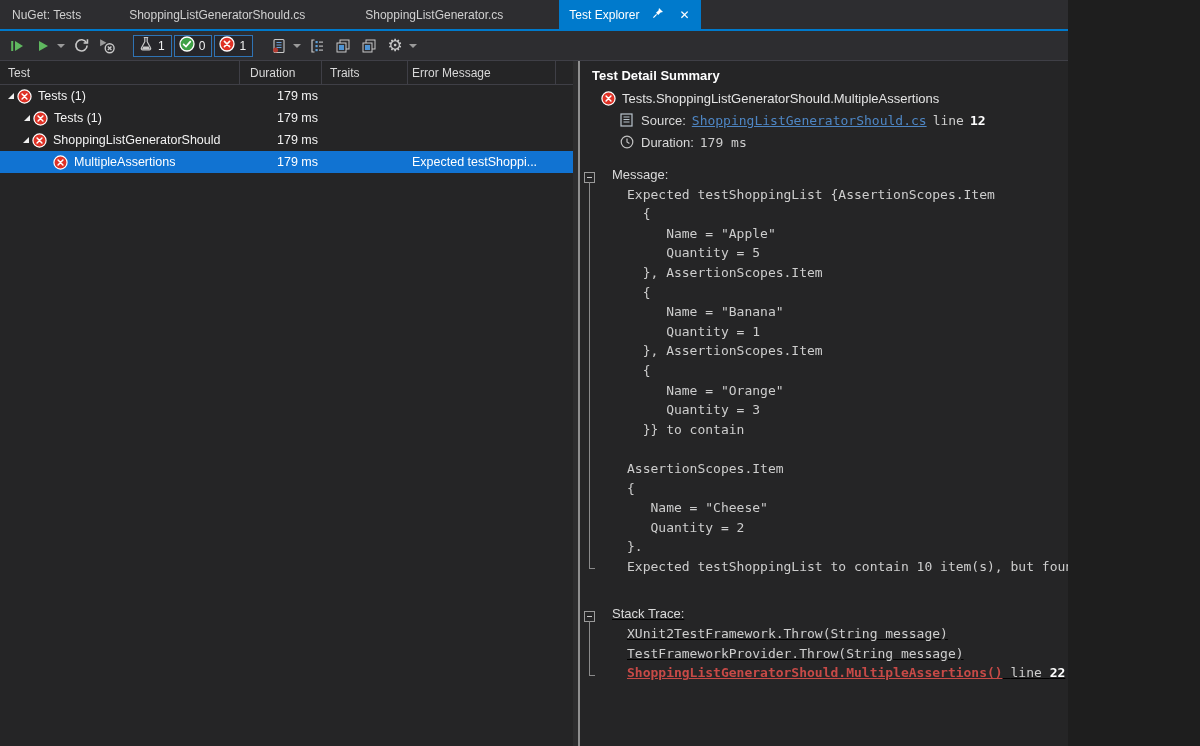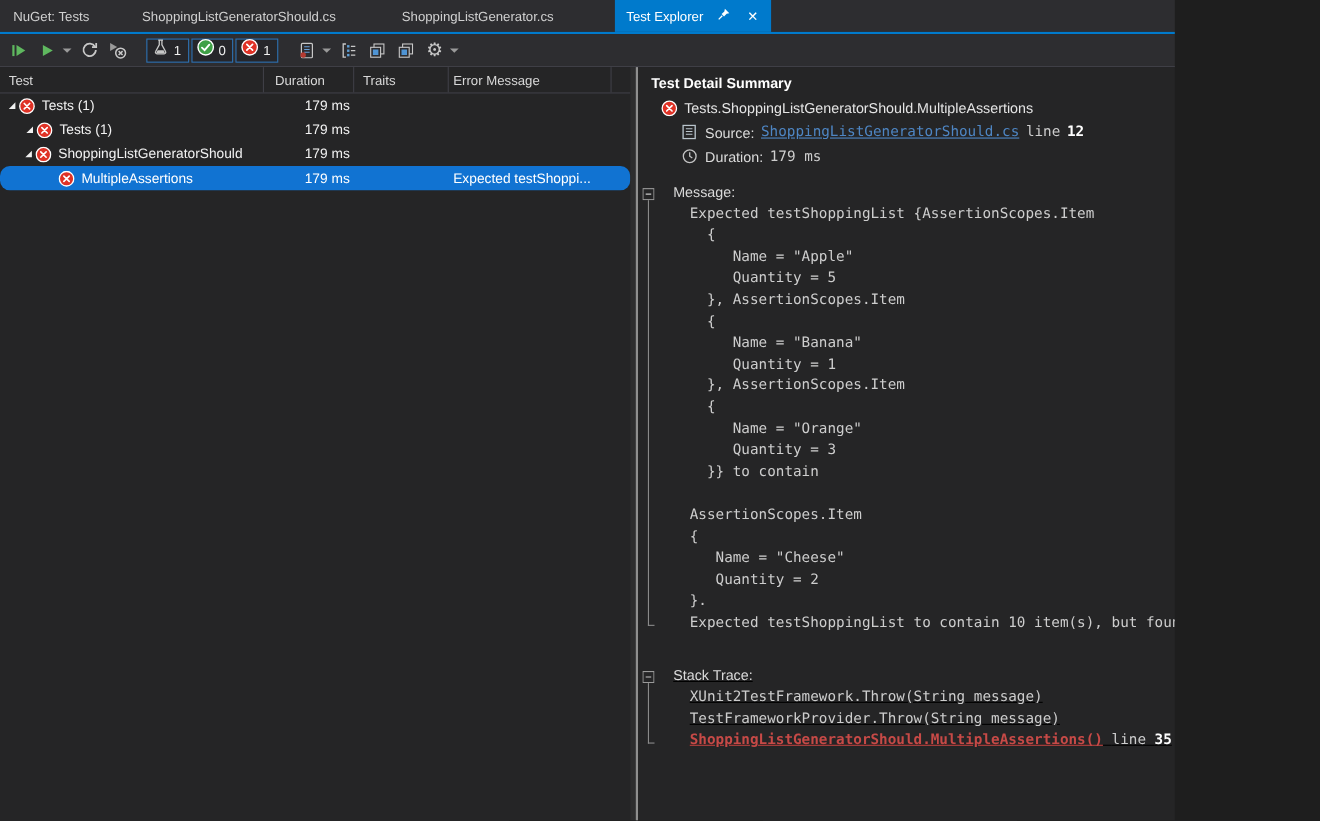--- a/index.html
+++ b/index.html
@@ -37,21 +37,21 @@
   .gh-col { height:100%; display:flex; align-items:center; padding-left:8px; border-right:1px solid #3f3f46; }
   .gh-test { width:240px; }
   .gh-duration { width:82px; padding-left:10px; }
   .gh-traits { width:86px; }
   .gh-error { width:148px; padding-left:4px; }
   .gh-rest { flex:1; border-right:none; }
 
   
   .rows { flex:1 1 auto; }
   .trow { height:22px; display:flex; align-items:center; font-size:12.5px; color:#f2f2f2; }
-  .trow.selected { background:#1173d2; color:#ffffff;border-radius:9px; }
+  .trow.selected { background:#1173d2; color:#ffffff; }
   .cell-test { width:240px; display:flex; align-items:center; overflow:hidden; white-space:nowrap; flex:0 0 auto; }
   .cell-duration { width:82px; text-align:right; padding-right:4px; flex:0 0 auto; }
   .cell-traits { width:86px; flex:0 0 auto; }
   .cell-error { width:148px; padding-left:4px; white-space:nowrap; overflow:hidden; flex:0 0 auto; }
   .expander { width:13px; flex:0 0 auto; display:flex; align-items:center; justify-content:center; }
   .expander svg { display:block; }
   .row-icon { width:15px; height:15px; flex:0 0 auto; margin-right:6px; }
   .row-icon svg { display:block; width:15px; height:15px; }
   .tlabel { white-space:nowrap; }
 
@@ -363,18 +363,18 @@
         <span class="collapse-box">
           <svg width="11" height="11" viewBox="0 0 11 11">
               <rect x="0.5" y="0.5" width="10" height="10" fill="#252526" stroke="#9a9a9a"></rect>
               <path d="M3 5.5h5" stroke="#c8c8c8"></path>
             </svg>
         </span>
         <span class="gutter-line"></span>
         <div class="block-label">Stack Trace:</div>
         <div class="stack-line">XUnit2TestFramework.Throw(String message)</div>
         <div class="stack-line">TestFrameworkProvider.Throw(String message)</div>
-        <div class="stack-line"><span class="link-red">ShoppingListGeneratorShould.MultipleAssertions()</span><span> </span><span class="meta-value">line</span><span> </span><span class="line-num">35</span></div>
+        <div class="stack-line"><span class="link-red">ShoppingListGeneratorShould.MultipleAssertions()</span><span> </span><span class="meta-value">line</span><span> </span><span class="line-num">22</span></div>
       </div>
 
     </div>
   </div>
 </div>
 
 </body></html>

